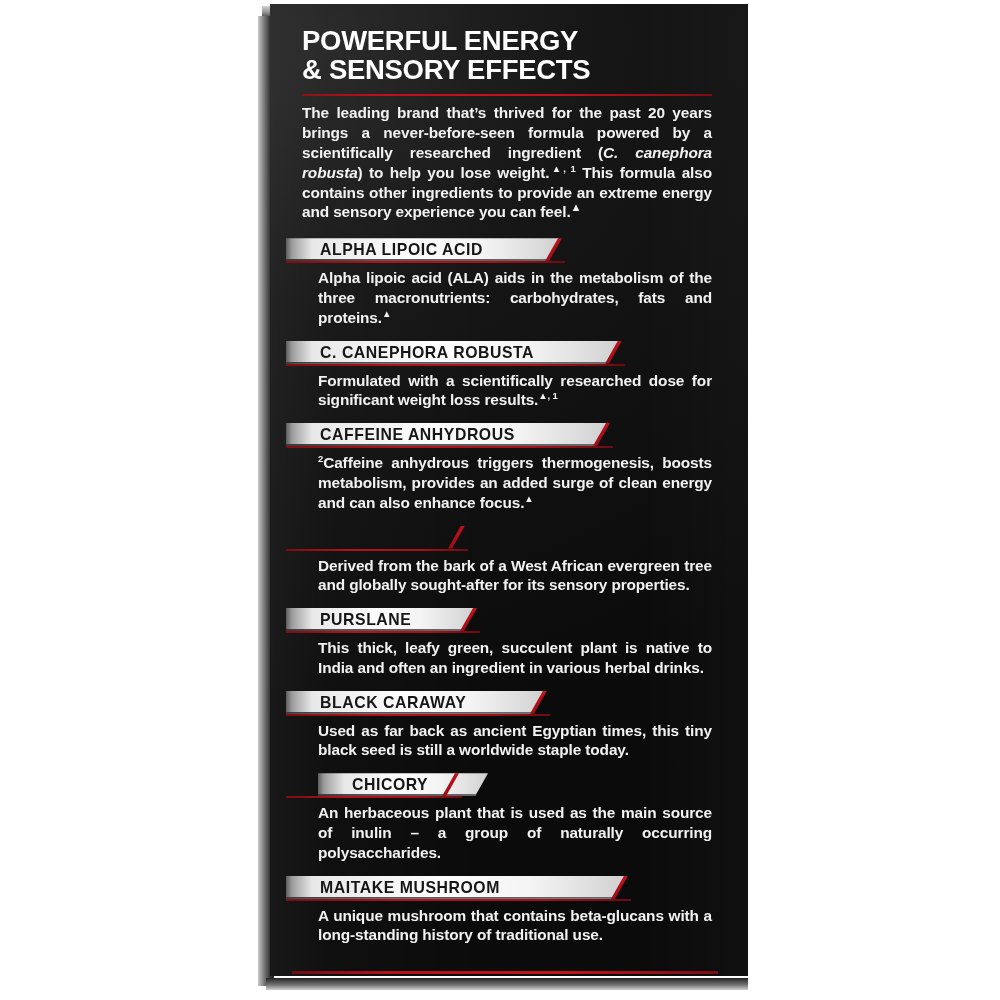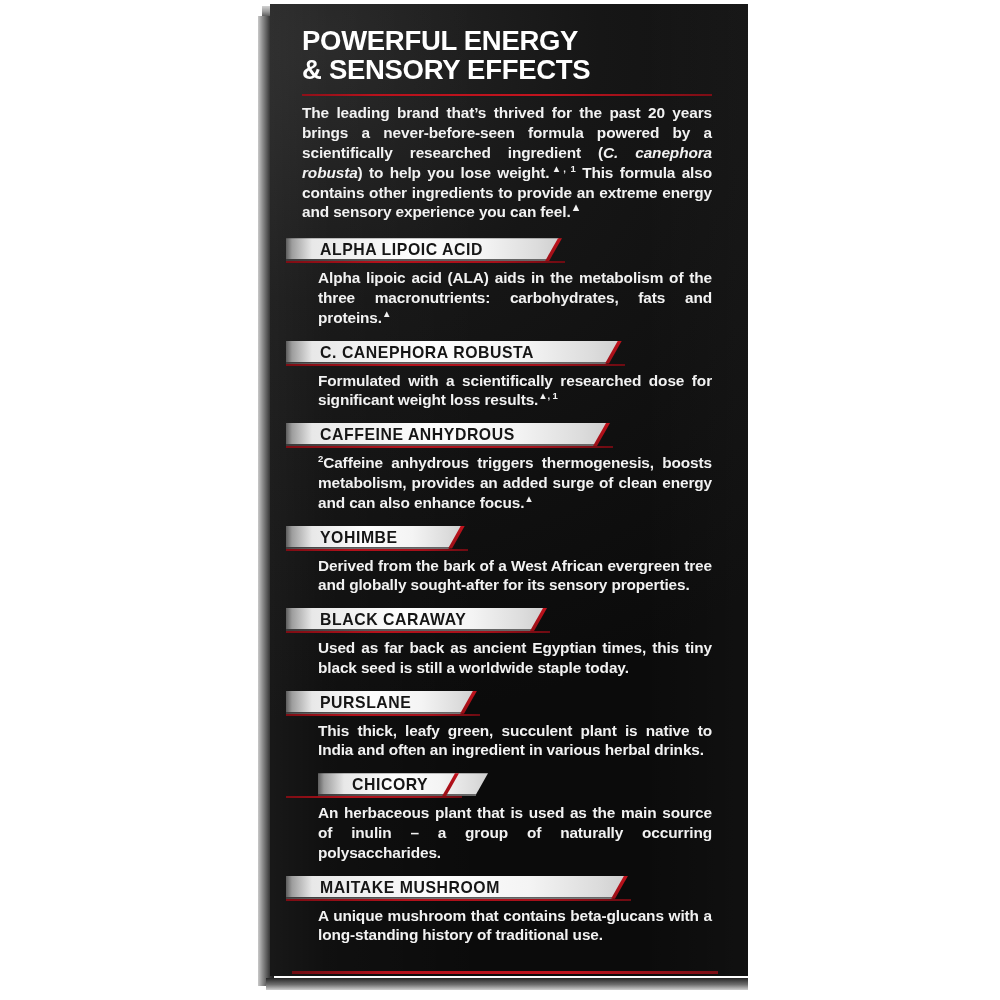--- a/index.html
+++ b/index.html
@@ -238,30 +238,30 @@
           </div>
           <div class="section">
             <div class="badge-wrap"><div class="badge" style="width: 333px;"><span class="badge-label">C. CANEPHORA ROBUSTA</span></div><div class="badge-wedge" style="left: 319px;"></div><div class="badge-rule" style="width: 339px;"></div></div>
             <p class="body-text"><span>Formulated with a scientifically researched dose for significant weight loss results.</span><span class="sup">▲, 1</span></p>
           </div>
           <div class="section">
             <div class="badge-wrap"><div class="badge" style="width: 321px;"><span class="badge-label">CAFFEINE ANHYDROUS</span></div><div class="badge-wedge" style="left: 307px;"></div><div class="badge-rule" style="width: 327px;"></div></div>
             <p class="body-text"><span class="sup">2</span><span>Caffeine anhydrous triggers thermogenesis, boosts metabolism, provides an added surge of clean energy and can also enhance focus.</span><span class="sup">▲</span></p>
           </div>
           <div class="section">
-            <div class="badge-wrap"><div class="badge" style="width: 176px;"><span class="badge-label">YOHIMBE</span></div><div class="badge-wedge" style="left: 162px;"></div><div class="badge-rule" style="width: 182px;"></div></div>
+            <div class="badge-wrap"><div class="badge-wedge" style="left: 162px;"></div><div class="badge-rule" style="width: 182px;"></div></div>
             <p class="body-text"><span>Derived from the bark of a West African evergreen tree and globally sought-after for its sensory properties.</span></p>
+          </div>
+          <div class="section">
+            <div class="badge-wrap"><div class="badge" style="width: 188px;"><span class="badge-label">PURSLANE</span></div><div class="badge-wedge" style="left: 174px;"></div><div class="badge-rule" style="width: 194px;"></div></div>
+            <p class="body-text"><span>This thick, leafy green, succulent plant is native to India and often an ingredient in various herbal drinks.</span></p>
           </div>
           <div class="section">
             <div class="badge-wrap"><div class="badge" style="width: 258px;"><span class="badge-label">BLACK CARAWAY</span></div><div class="badge-wedge" style="left: 244px;"></div><div class="badge-rule" style="width: 264px;"></div></div>
             <p class="body-text"><span>Used as far back as ancient Egyptian times, this tiny black seed is still a worldwide staple today.</span></p>
-          </div>
-          <div class="section">
-            <div class="badge-wrap"><div class="badge" style="width: 188px;"><span class="badge-label">PURSLANE</span></div><div class="badge-wedge" style="left: 174px;"></div><div class="badge-rule" style="width: 194px;"></div></div>
-            <p class="body-text"><span>This thick, leafy green, succulent plant is native to India and often an ingredient in various herbal drinks.</span></p>
           </div>
           <div class="section">
             <div class="badge-wrap"><div class="badge" style="width: 170px; margin-left: 32px;"><span class="badge-label">CHICORY</span></div><div class="badge-wedge" style="left: 156px;"></div><div class="badge-rule" style="width: 176px;"></div></div>
             <p class="body-text"><span>An herbaceous plant that is used as the main source of inulin – a group of naturally occurring polysaccharides.</span></p>
           </div>
           <div class="section">
             <div class="badge-wrap"><div class="badge" style="width: 339px;"><span class="badge-label">MAITAKE MUSHROOM</span></div><div class="badge-wedge" style="left: 325px;"></div><div class="badge-rule" style="width: 345px;"></div></div>
             <p class="body-text"><span>A unique mushroom that contains beta-glucans with a long-standing history of traditional use.</span></p>
           </div>
         </div>

